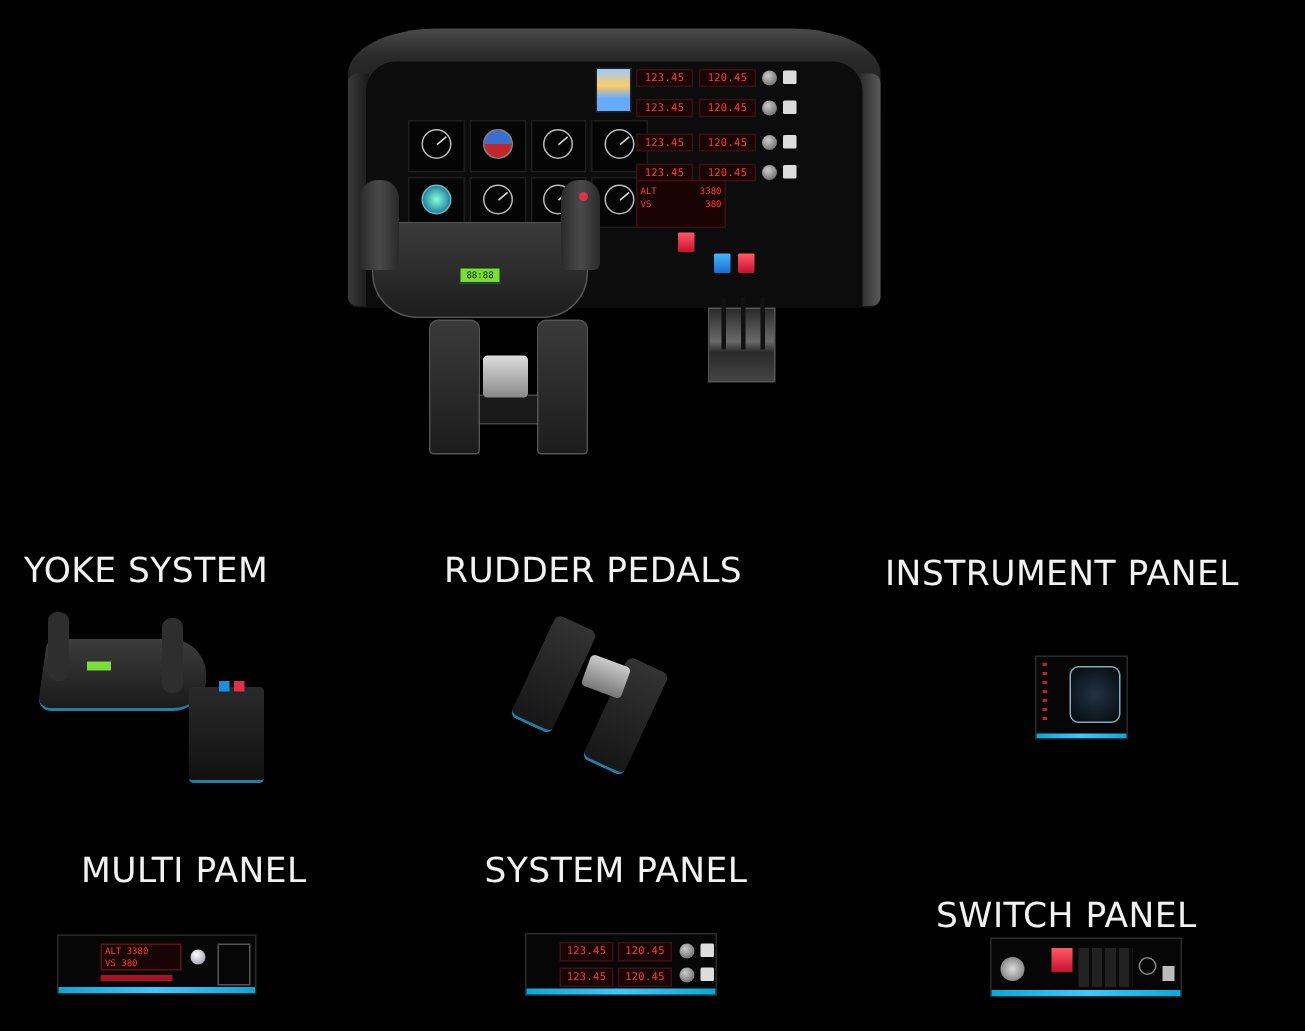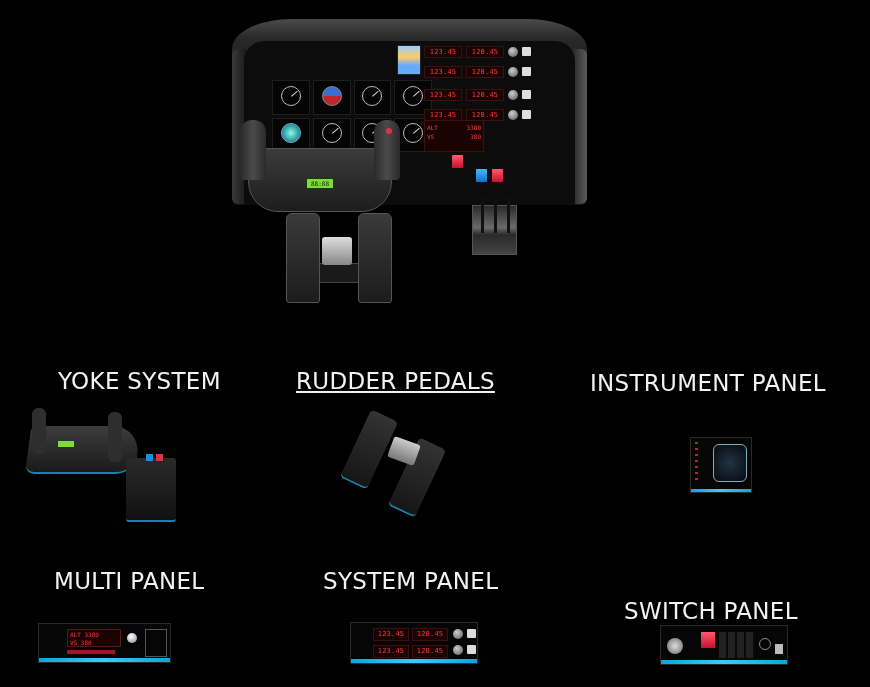--- a/index.html
+++ b/index.html
@@ -173,22 +173,22 @@
   </div>
 
   <div class="pedals">
     <div class="pedal-base"></div>
     <div class="pedal l"></div>
     <div class="pedal r"></div>
     <div class="pedal-center"></div>
   </div>
 </div>
 
-<div class="heading" style="left:16px; top:370px;margin-left:42px;">YOKE SYSTEM</div>
-<div class="heading" style="left:296px; top:370px;text-decoration:underline;">RUDDER PEDALS</div>
+<div class="heading" style="left:16px; top:370px;">YOKE SYSTEM</div>
+<div class="heading" style="left:296px; top:370px;">RUDDER PEDALS</div>
 <div class="heading" style="left:590px; top:372px;">INSTRUMENT PANEL</div>
 <div class="heading" style="left:18px; top:570px;margin-left:36px;">MULTI PANEL</div>
 <div class="heading" style="left:323px; top:570px;">SYSTEM PANEL</div>
 <div class="heading" style="left:624px; top:600px;">SWITCH PANEL</div>
 
 <div class="thumb yoke-thumb">
   <div style="position:absolute; left:10px; top:18px; width:110px; height:48px; background:linear-gradient(180deg,#3c3c3c,#1a1a1a); border-radius:6px 30px 20px 10px; transform:skewX(-8deg); border-bottom:2px solid #1e7fa8;"></div>
   <div style="position:absolute; left:14px; top:0; width:14px; height:46px; background:#2e2e2e; border-radius:6px;"></div>
   <div style="position:absolute; left:90px; top:4px; width:14px; height:50px; background:#2e2e2e; border-radius:6px;"></div>
   <div style="position:absolute; left:40px; top:33px; width:16px; height:6px; background:#7ddb3a;"></div>

